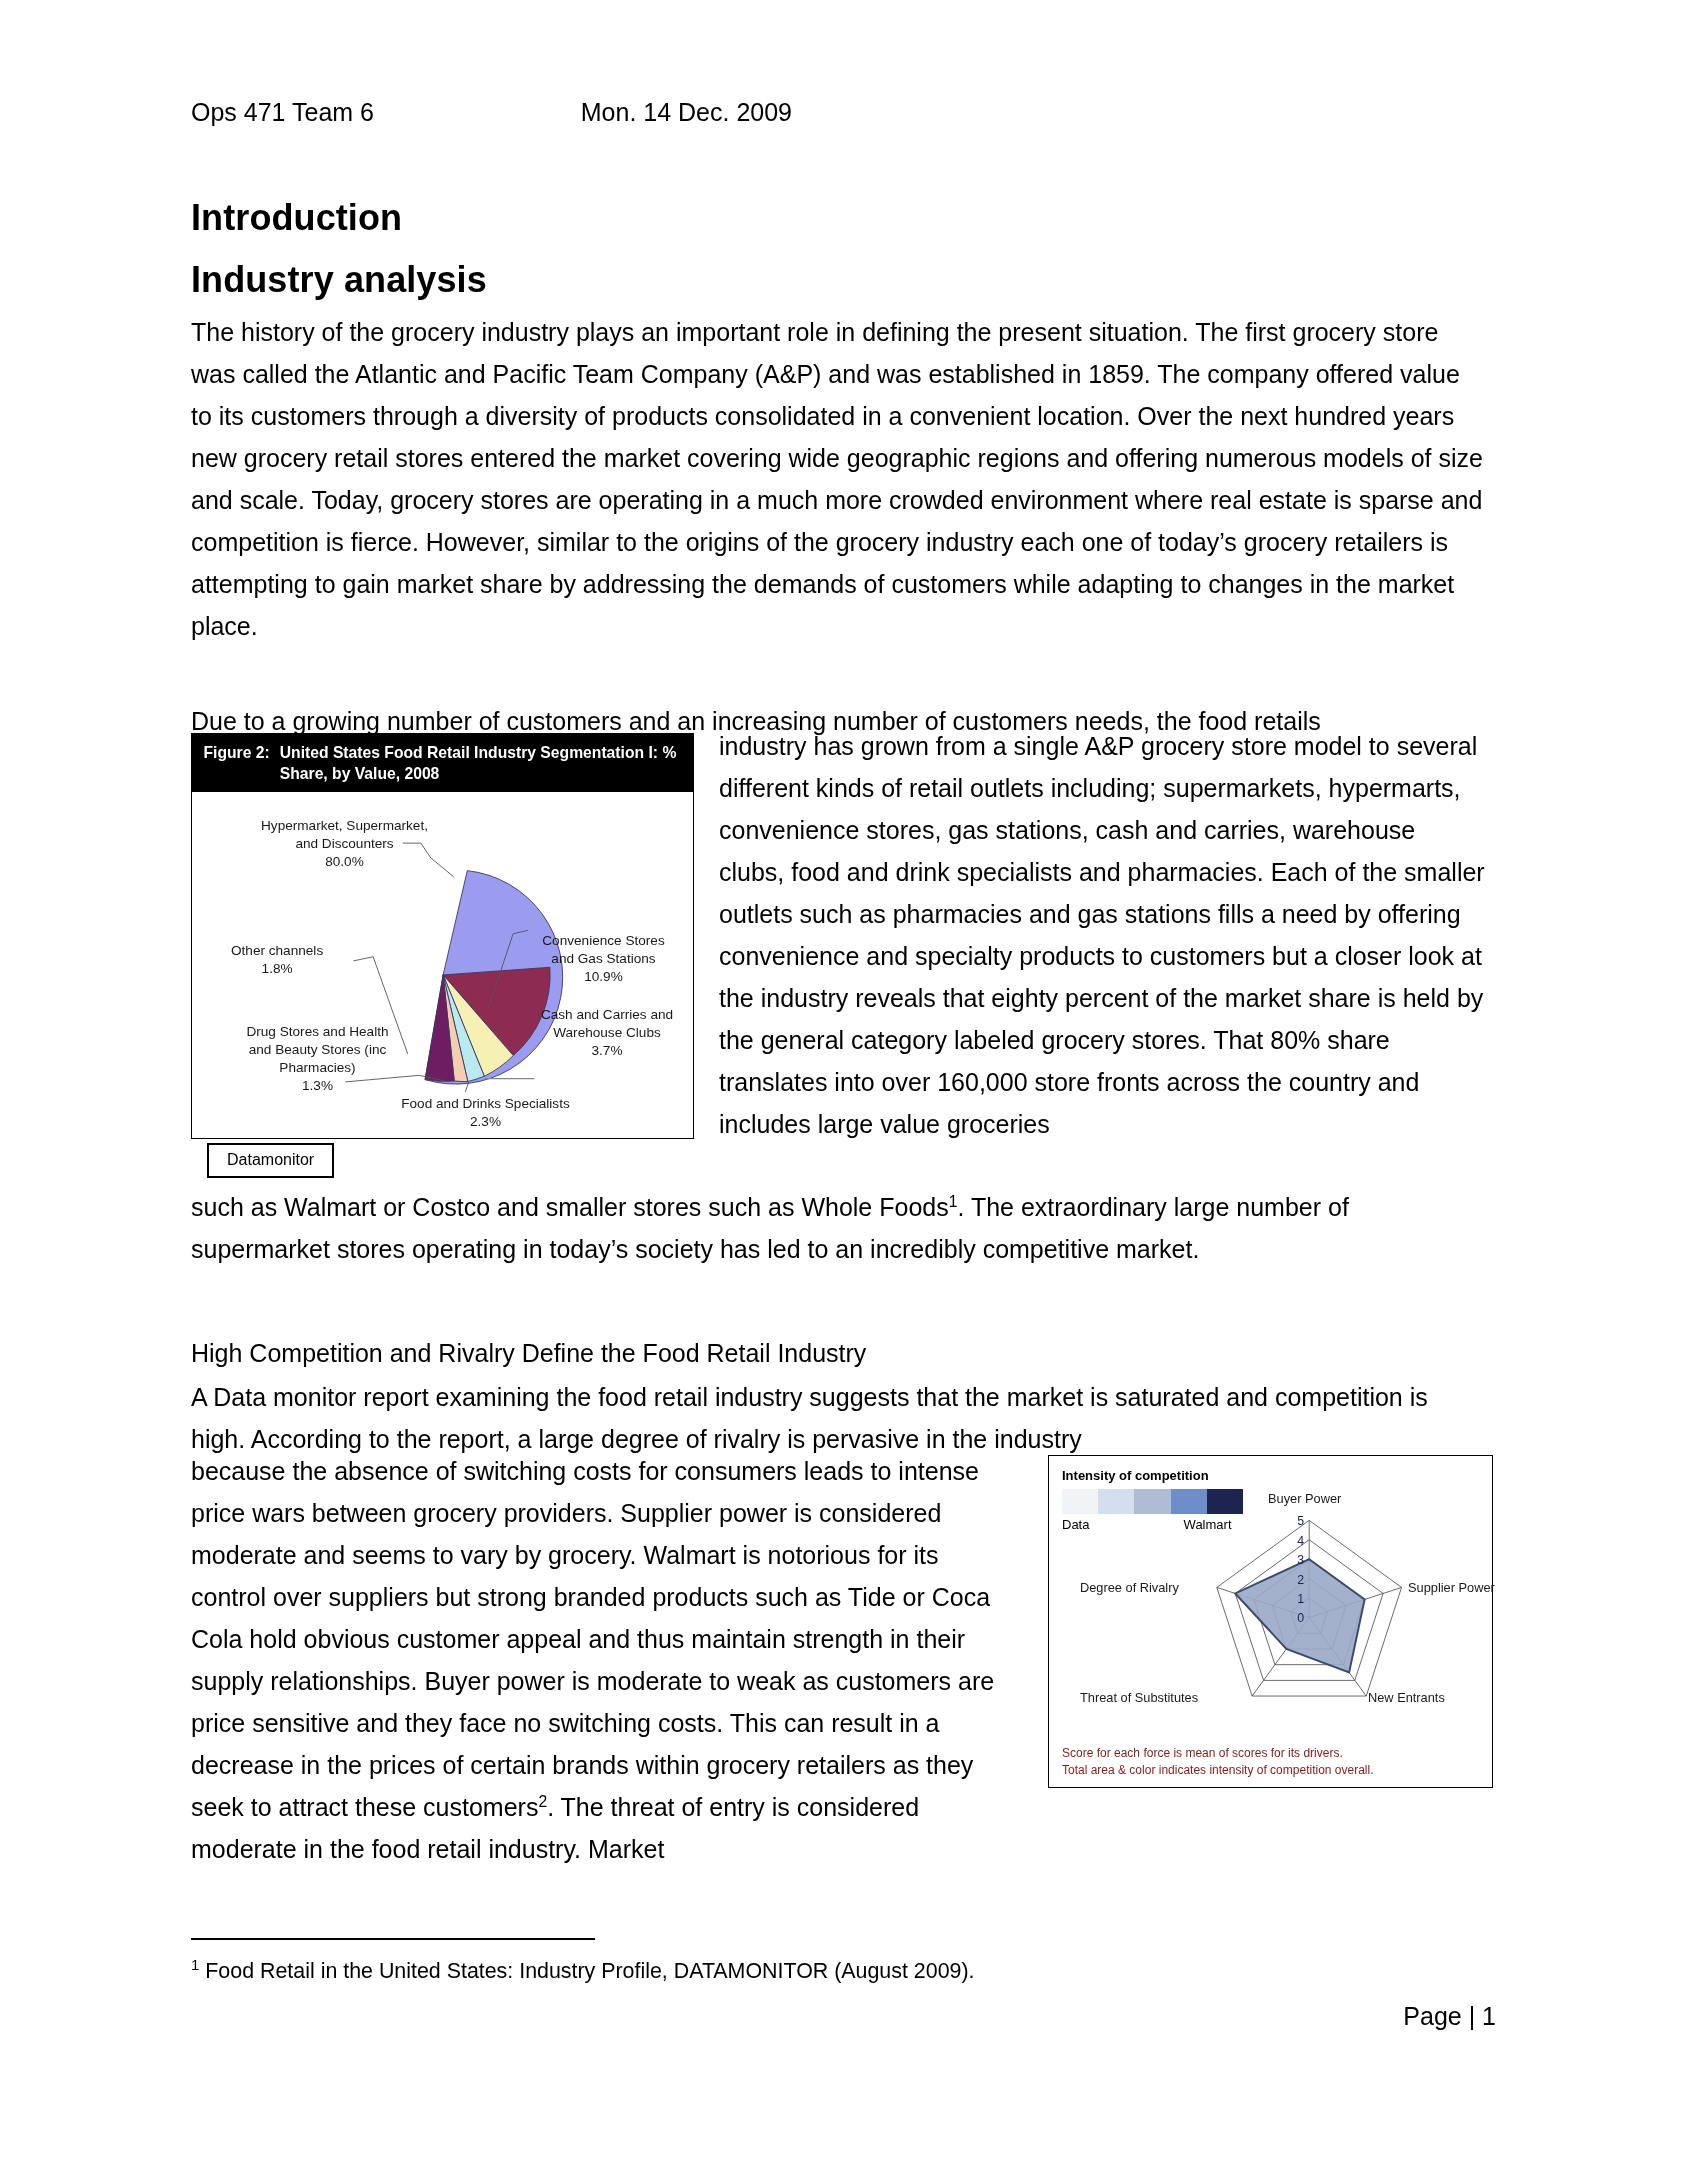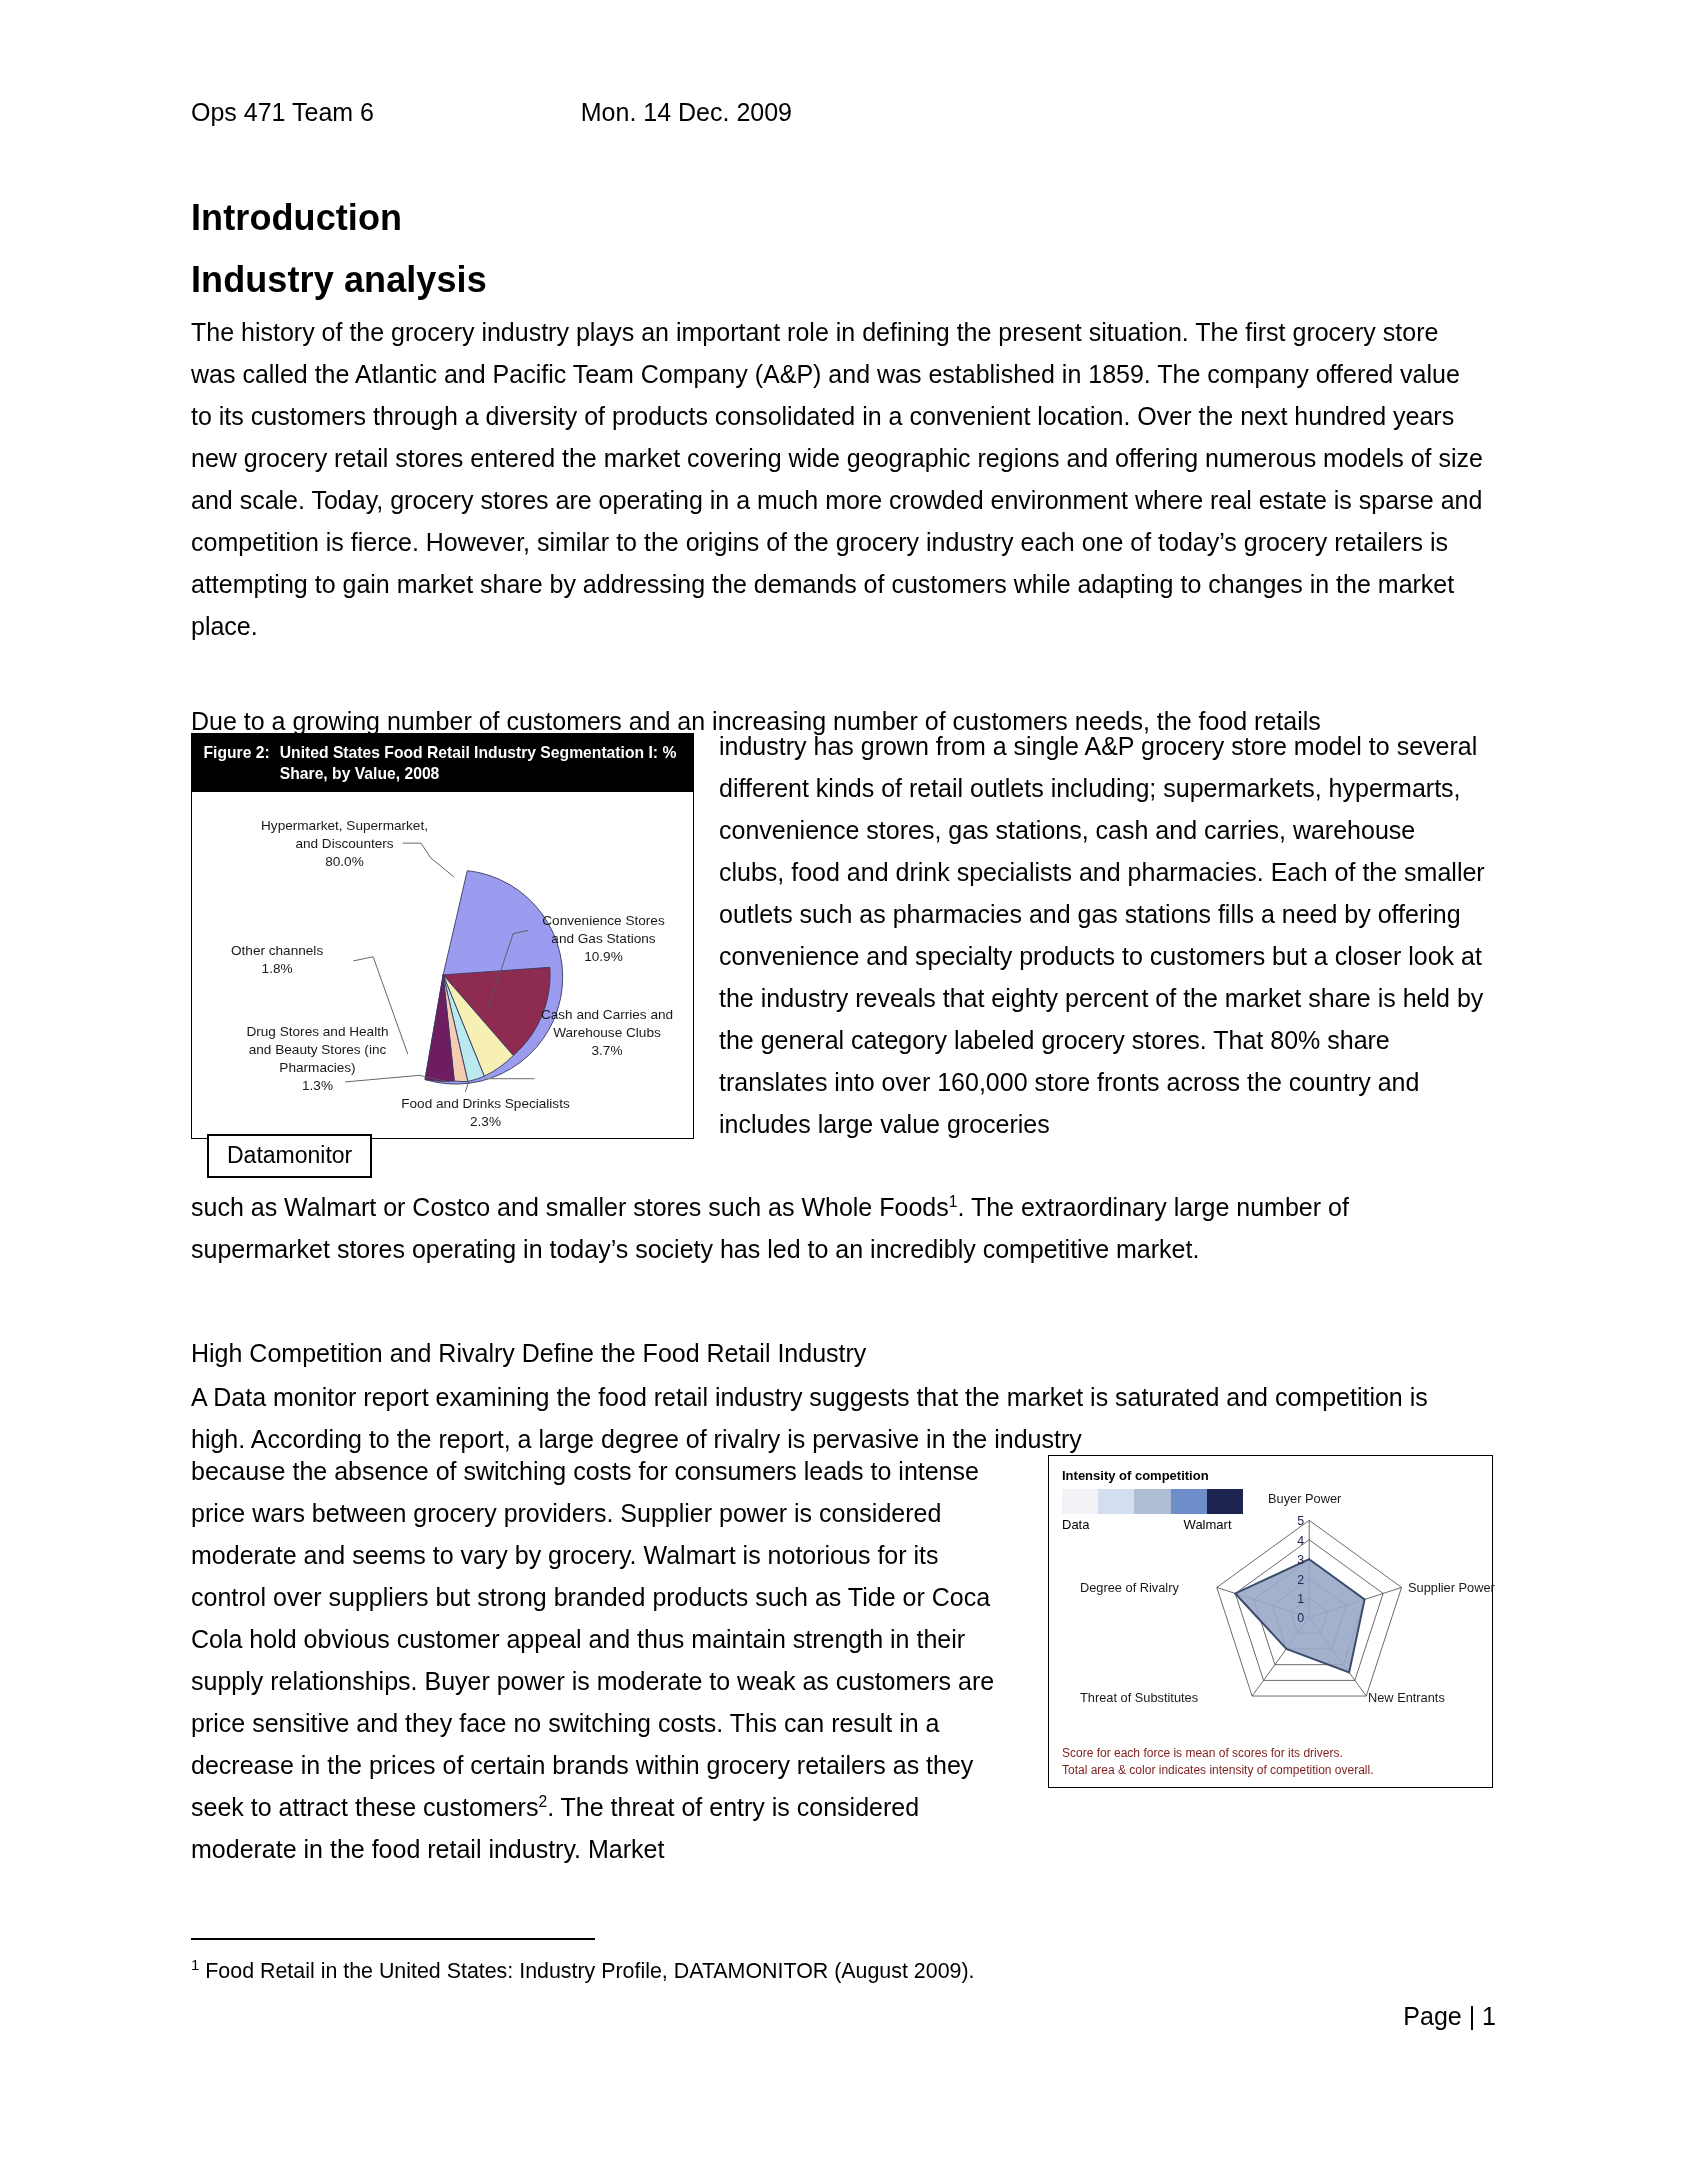--- a/index.html
+++ b/index.html
@@ -99,27 +99,27 @@
 
   .pie-svg { position:absolute; left:0; top:0; }
   .pie-lbl {
     position:absolute; font-family:"Liberation Sans", sans-serif;
     font-size:13.6px; line-height:1.32; color:#1a1a1a; text-align:center;
   }
   .lbl-hyper { left:66px;  top:25px;  width:173px; }
   .lbl-other { left:6.6px;   top:150px; width:157px; }
   .lbl-drug  { left:43px;  top:231px; width:165px; }
   .lbl-food  { left:199px; top:303px; width:189px; text-align:center; }
-  .lbl-conv  { left:339px; top:120px; width:145px; }
+  .lbl-conv  { left:339px; top:140px; width:145px; }
   .lbl-cash  { left:346px; top:214px; width:138px; }
 
   .datamonitor-box {
     position:absolute; left:15px; bottom:-40px;
     border:2.5px solid #000; background:#fff;
-    padding:6.6px 18px; font-size:23px; z-index:4;
+    padding:6.6px 18px; font-size:16px; z-index:4;
   }
 
   
   .radar-box { border:1.6px solid #000; background:#fff; box-sizing:border-box; padding:11.5px 13px 8.2px 13px; position:relative; }
   .radar-legend-title { font-size:13px; font-weight:bold; margin-bottom:6.6px; }
   .radar-swatches { display:flex; width:181px; height:25px; }
   .radar-swatches div { flex:1; }
   .radar-scale {
     display:flex; width:181px; justify-content:space-between;
     font-size:13px; margin-top:3.3px;

